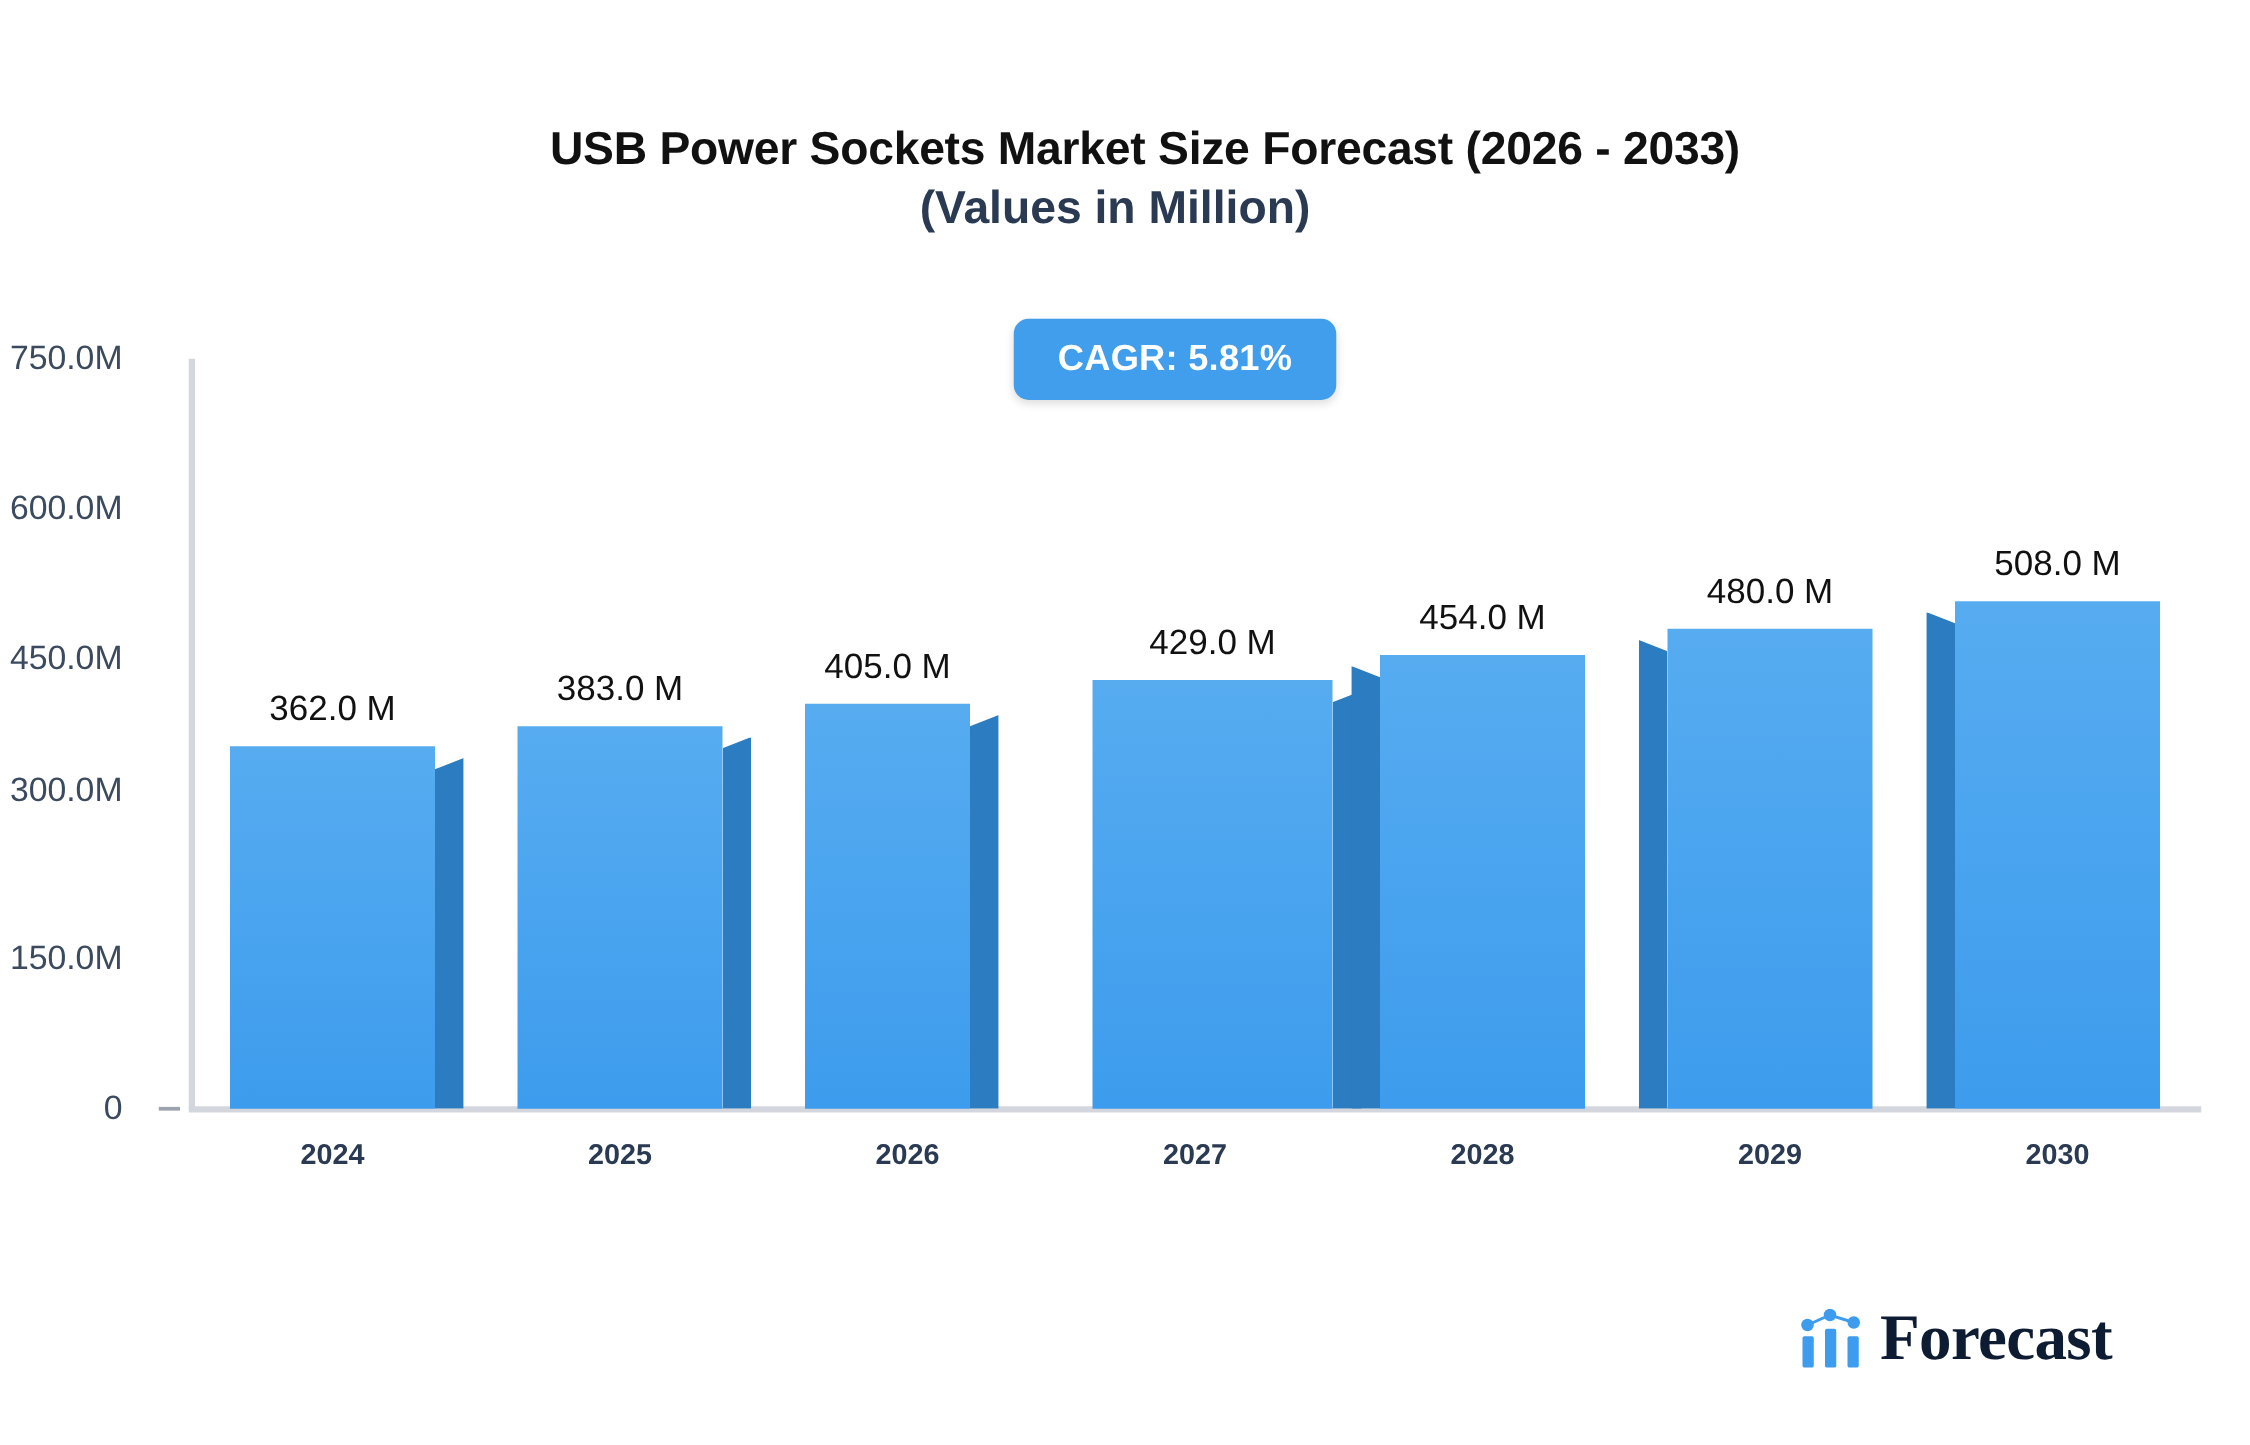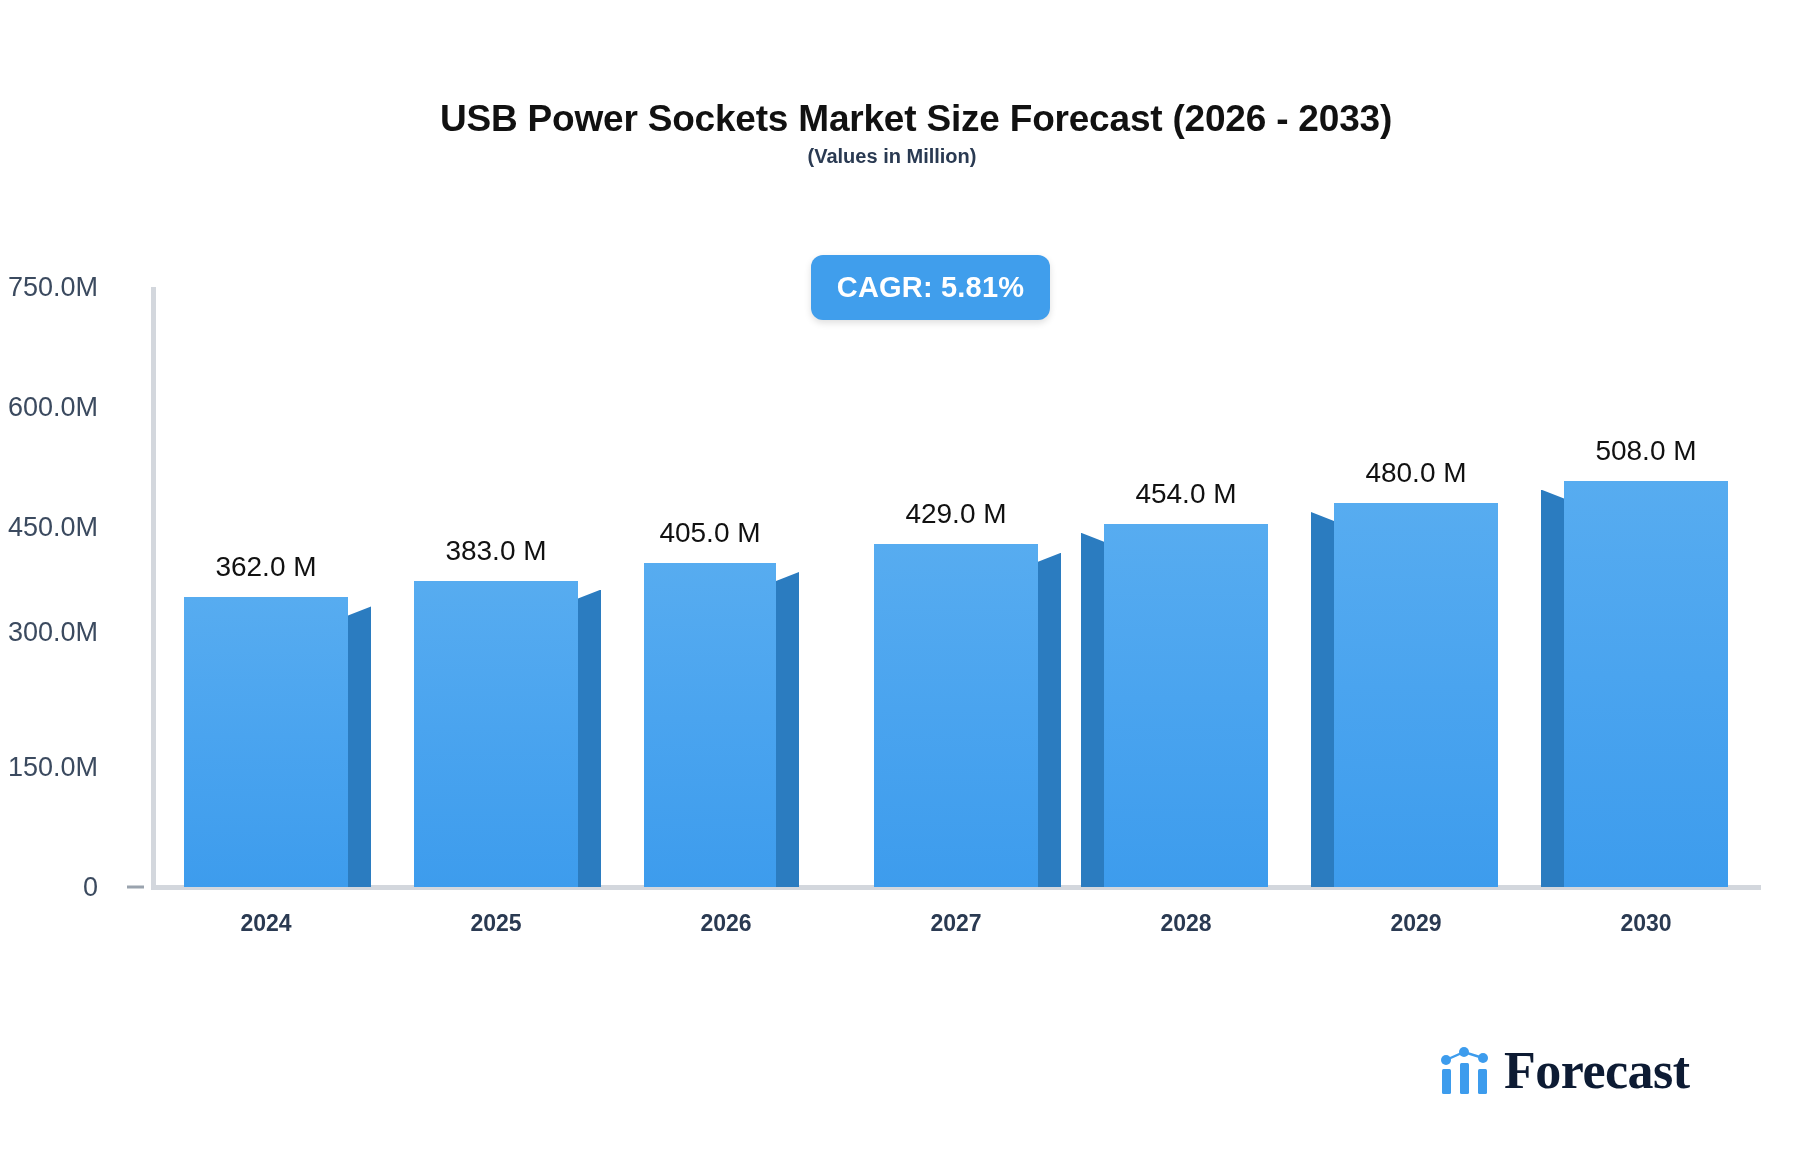--- a/index.html
+++ b/index.html
@@ -29,31 +29,31 @@
     font-weight: bold;
     color: #111111;
     letter-spacing: -0.2px;
   }
   #chart-subtitle {
     position: absolute;
     top: 145px;
     left: 0;
     width: 1752px;
     text-align: center;
-    font-size: 20px;
+    font-size: 37px;
     font-weight: bold;
     color: #2a3a52;
   }
 
   
   #cagr-badge {
     position: absolute;
     top: 255px;
     left: 795px;
-    width: 239px;
+    width: 258px;
     height: 65px;
     background: #409eec;
     border-radius: 12px;
     display: flex;
     align-items: center;
     justify-content: center;
     box-shadow: 0 3px 7px rgba(0,0,0,0.13);
   }
   #cagr-badge .cagr-text {
     color: #ffffff;
@@ -202,21 +202,21 @@
       <div class="bar-group" style="left: 263px; width: 164px; height: 306.4px;">
         <div class="bar-side right" style="height: 297.4px; clip-path: polygon(0px 9px, 100% 0px, 100% 100%, 0px 100%);"></div>
         <div class="bar-face" style="height: 306.4px;"></div>
         <div class="bar-label" style="bottom: 320.4px;">383.0 M</div>
       </div>
       <div class="bar-group" style="left: 493px; width: 132px; height: 324px;">
         <div class="bar-side right" style="height: 315px; clip-path: polygon(0px 9px, 100% 0px, 100% 100%, 0px 100%);"></div>
         <div class="bar-face" style="height: 324px;"></div>
         <div class="bar-label" style="bottom: 338px;">405.0 M</div>
       </div>
-      <div class="bar-group" style="left: 723px; width: 164px; height: 343.2px;">
+      <div class="bar-group" style="left: 723px; width: 192px; height: 343.2px;">
         <div class="bar-side right" style="height: 334.2px; clip-path: polygon(0px 9px, 100% 0px, 100% 100%, 0px 100%);"></div>
         <div class="bar-face" style="height: 343.2px;"></div>
         <div class="bar-label" style="bottom: 357.2px;">429.0 M</div>
       </div>
       <div class="bar-group" style="left: 953px; width: 164px; height: 363.2px;">
         <div class="bar-side left" style="height: 354.2px; clip-path: polygon(0px 0px, 100% 9px, 100% 100%, 0px 100%);"></div>
         <div class="bar-face" style="height: 363.2px;"></div>
         <div class="bar-label" style="bottom: 377.2px;">454.0 M</div>
       </div>
       <div class="bar-group" style="left: 1183px; width: 164px; height: 384px;">

